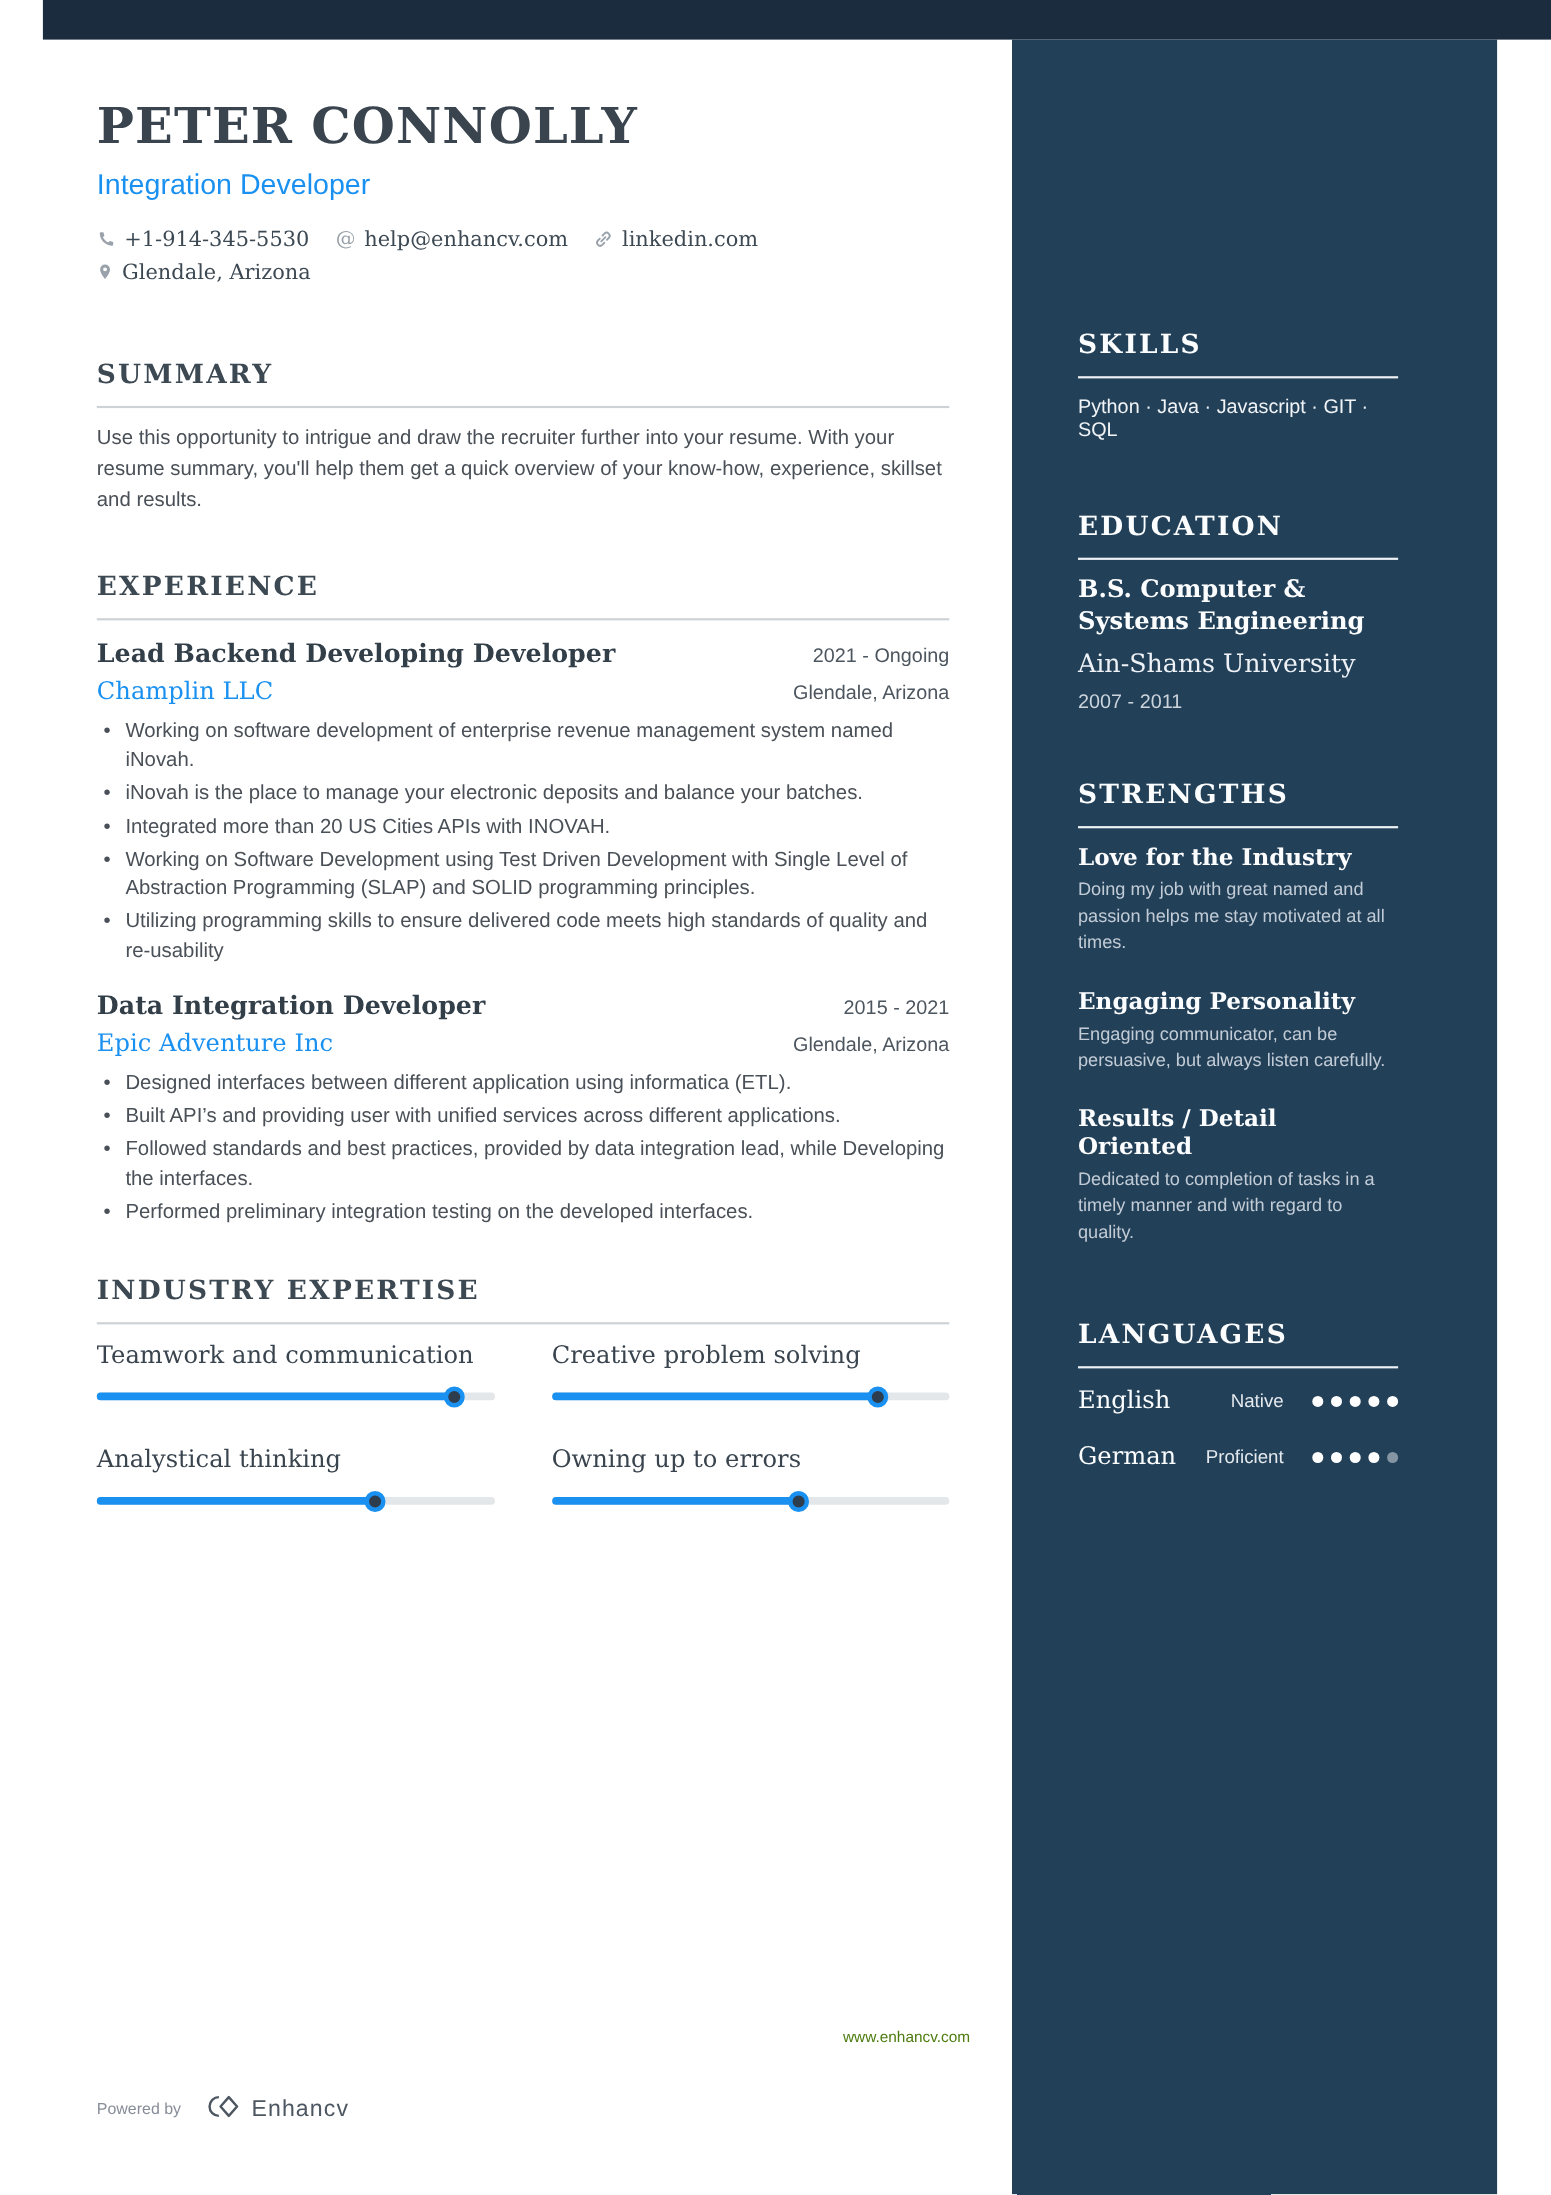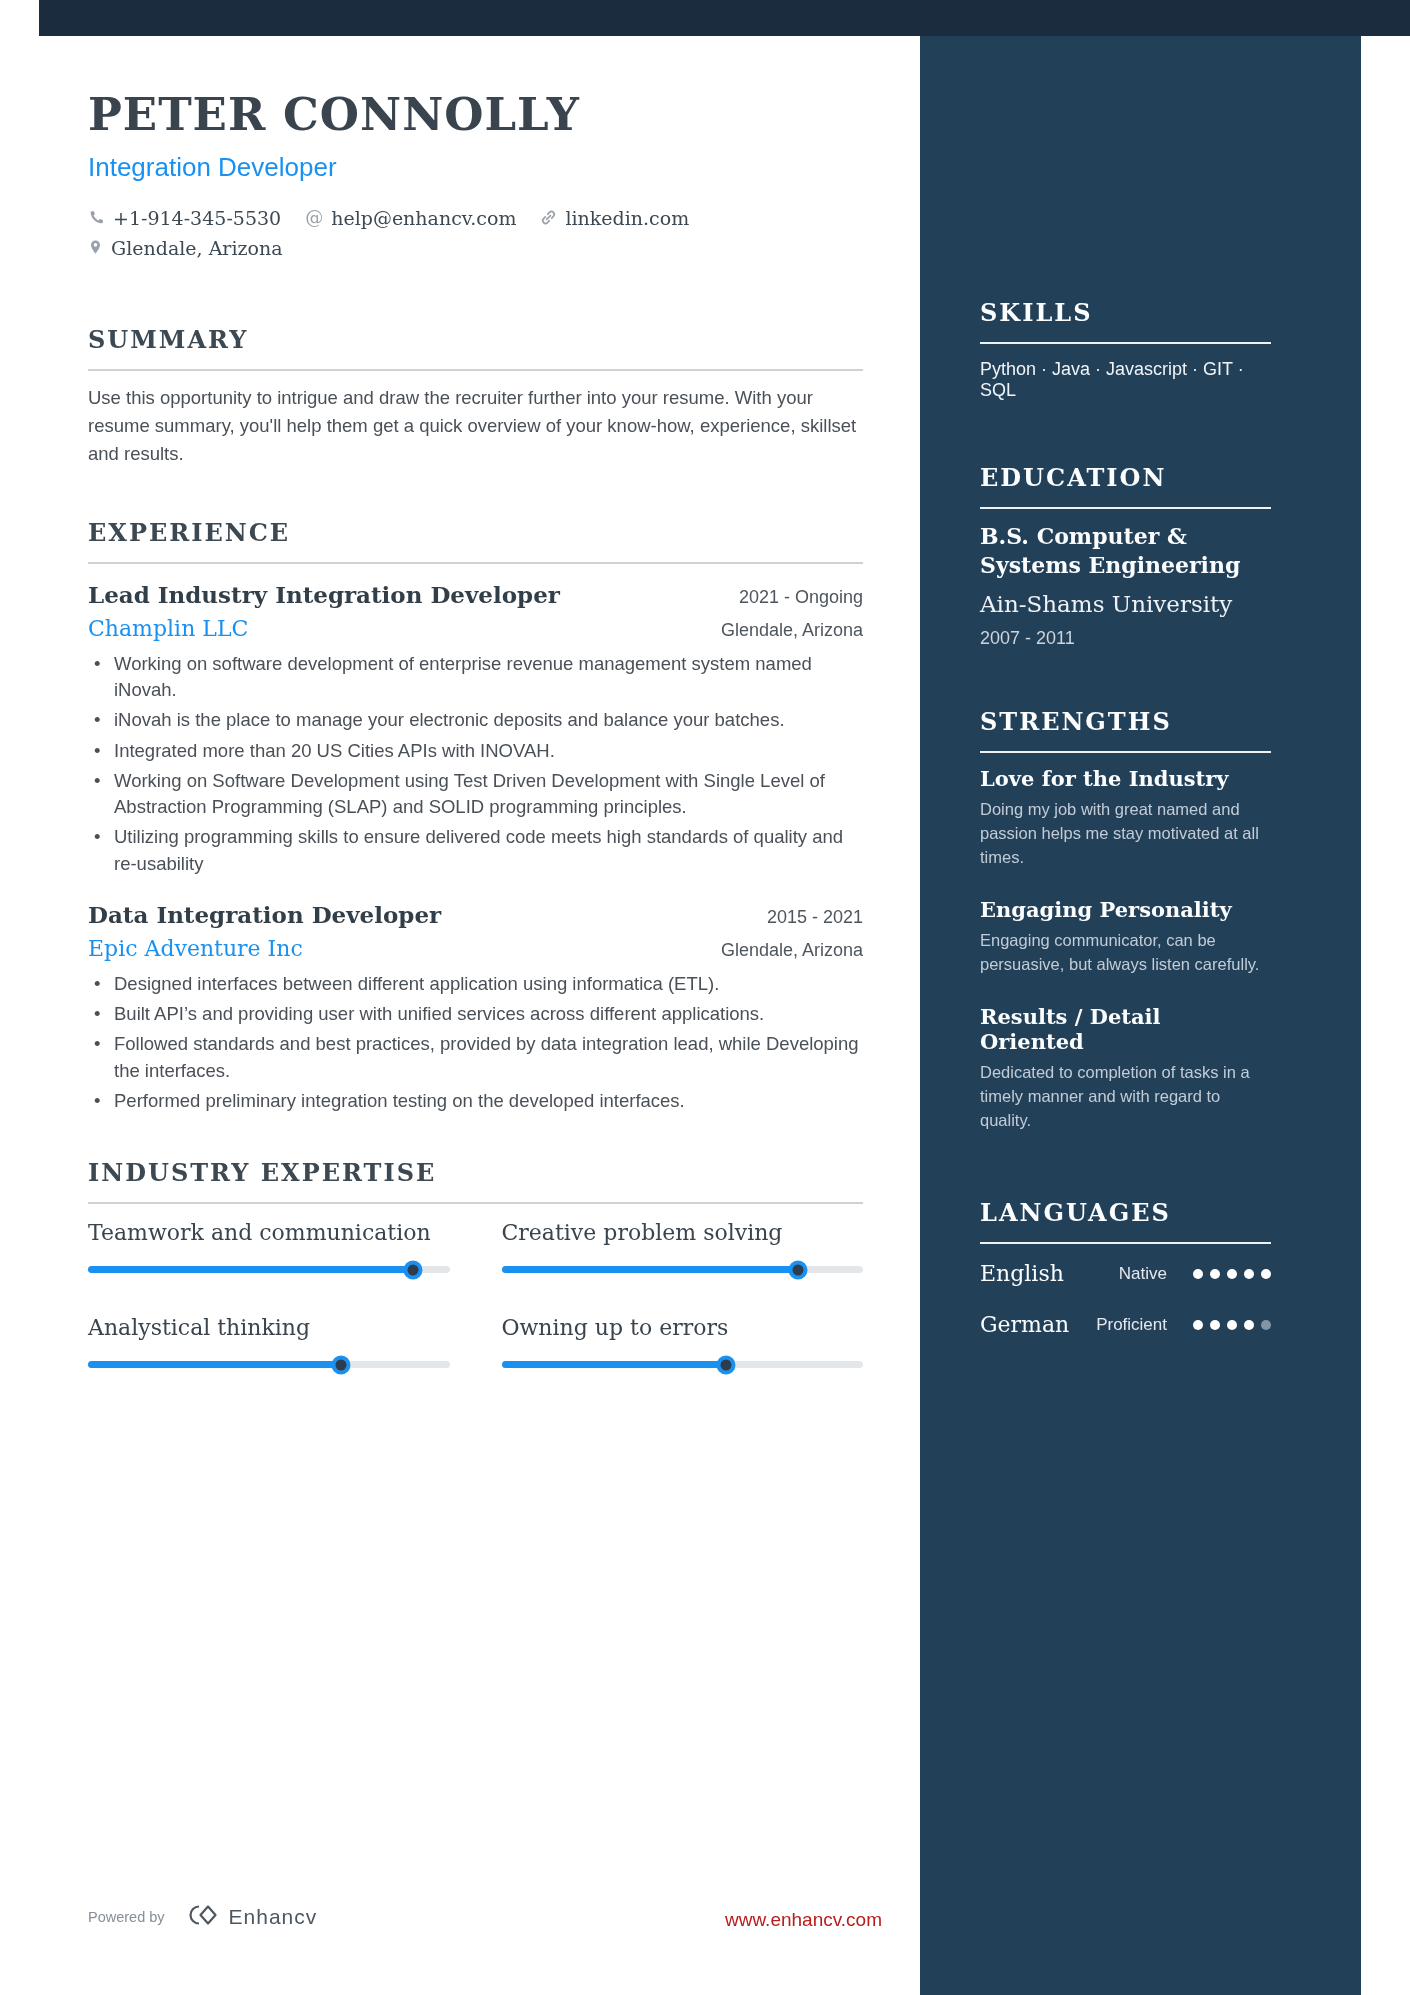--- a/index.html
+++ b/index.html
@@ -69,21 +69,21 @@
   .exp-label{font-family:"DejaVu Serif","Liberation Serif",serif;font-size:22px;color:#39444e;}
   .slider-track{position:relative;margin-top:21px;height:7px;border-radius:4px;background:#e4e7e9;}
   .slider-fill{position:absolute;left:0;top:0;height:7px;border-radius:4px;
                background:var(--accent,#1a91f0);}
   .slider-knob{position:absolute;top:50%;width:11px;height:11px;border-radius:50%;background:#2e3d4e;
                border:4px solid var(--accent,#1a91f0);transform:translate(-50%,-50%);}
   
   .footer{position:absolute;left:88px;top:1903px;display:flex;align-items:center;gap:10px;}
   .powered{font-size:14.5px;color:#878e98;margin-right:8px;}
   .brand{font-size:21px;color:#4d5761;letter-spacing:1px;font-weight:500;}
-  .site{position:absolute;top:1909px;right:528px;font-size:19px;color:#b91c1c;}
+  .site{position:absolute;top:1843px;right:528px;font-size:14px;color:#4d7c0f;}
 </style>
 </head>
 <body>
 
 <div class="page">
 
   <div class="top-strip"></div>
 
   <aside class="sidebar">
 
@@ -186,21 +186,21 @@
     <section class="block summary">
       <h2 class="h2">SUMMARY</h2>
       <p class="summary-text">Use this opportunity to intrigue and draw the recruiter further into your resume. With your resume summary, you'll help them get a quick overview of your know-how, experience, skillset and results.</p>
     </section>
 
     <section class="block">
       <h2 class="h2">EXPERIENCE</h2>
 
       <div class="job">
         <div class="job-line">
-          <span class="job-title">Lead Industry Integration Developer</span>
+          <span class="job-title">Lead Backend Developing Developer</span>
           <span class="job-meta">2021 - Ongoing</span>
         </div>
         <div class="job-company-line">
           <span class="job-company">Champlin LLC</span>
           <span class="job-meta">Glendale, Arizona</span>
         </div>
         <ul class="bullets">
           <li>Working on software development of enterprise revenue management system named iNovah.</li>
           <li>iNovah is the place to manage your electronic deposits and balance your batches.</li>
           <li>Integrated more than 20 US Cities APIs with INOVAH.</li>

